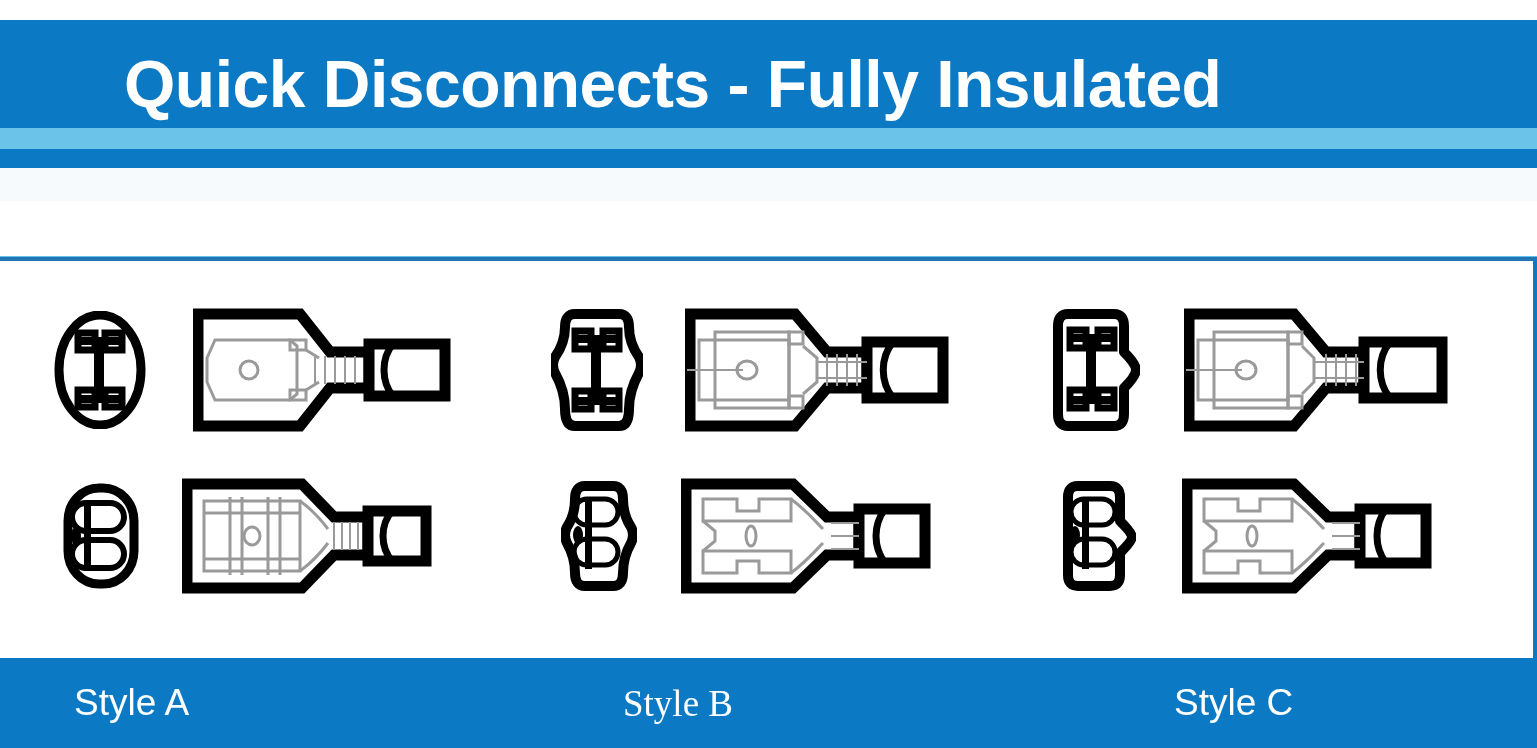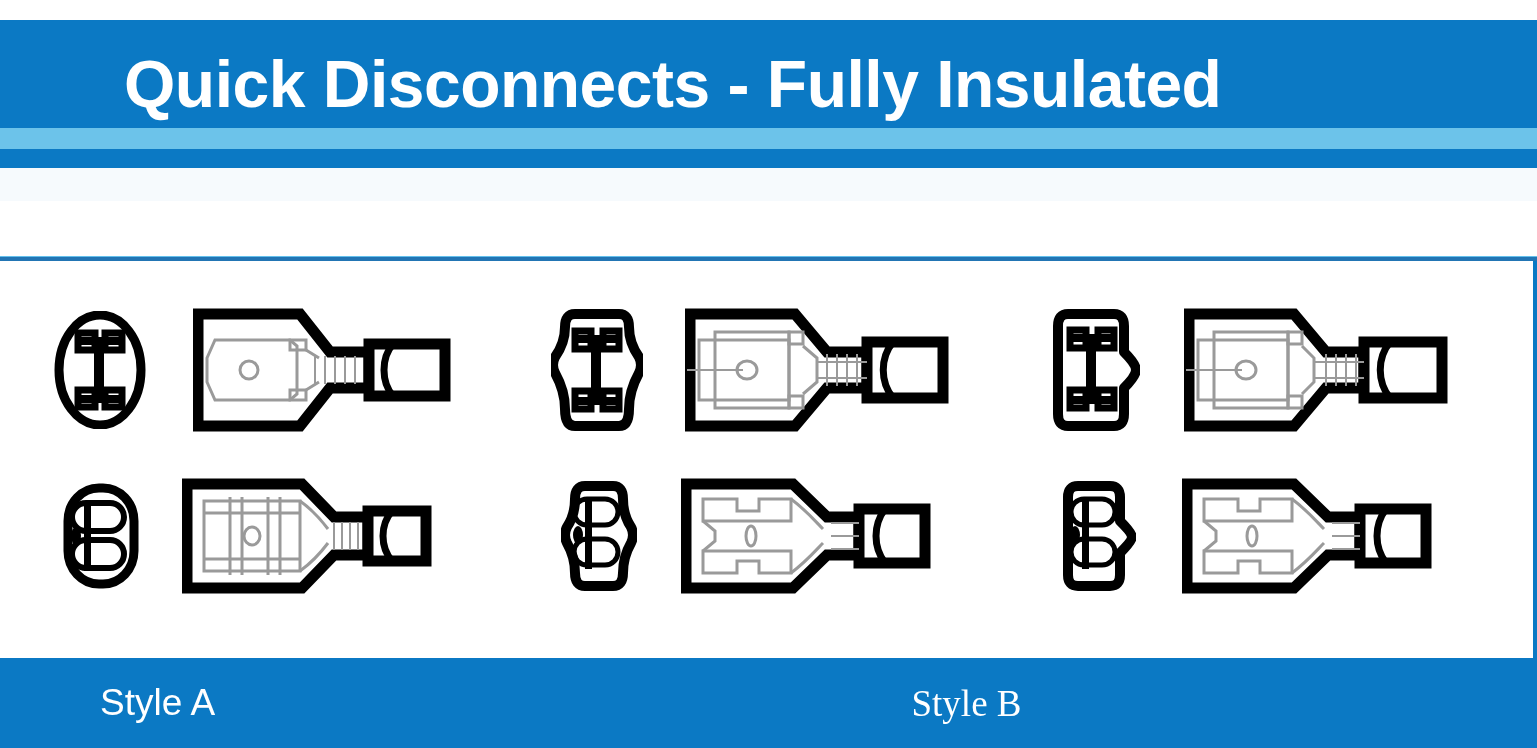--- a/index.html
+++ b/index.html
@@ -83,21 +83,21 @@
     background:#0b79c4;
     display:flex;
   }
   .footer-cell{
     flex:1 1 0;
     display:flex;align-items:center;
     color:#ffffff;
     font-size:37px;
     font-weight:normal;
   }
-  .fc-a{padding-left:100px;}
+  .fc-a{padding-left:74px;}
   .fc-b{padding-left:186px;font-family:Liberation Serif, serif;}
   .fc-c{padding-left:188px;}
 
   svg{display:block;}
 </style>
 </head>
 <body>
 
 <div class="page">
 
@@ -284,15 +284,16 @@
           </div>
         </div>
       </div>
 
     </div>
   </div>
 
   <div class="footer">
     <div class="footer-cell fc-a">Style A</div>
     <div class="footer-cell fc-b">Style B</div>
+    <div class="footer-cell fc-c">Style C</div>
   </div>
 
 </div>
 
 </body></html>

